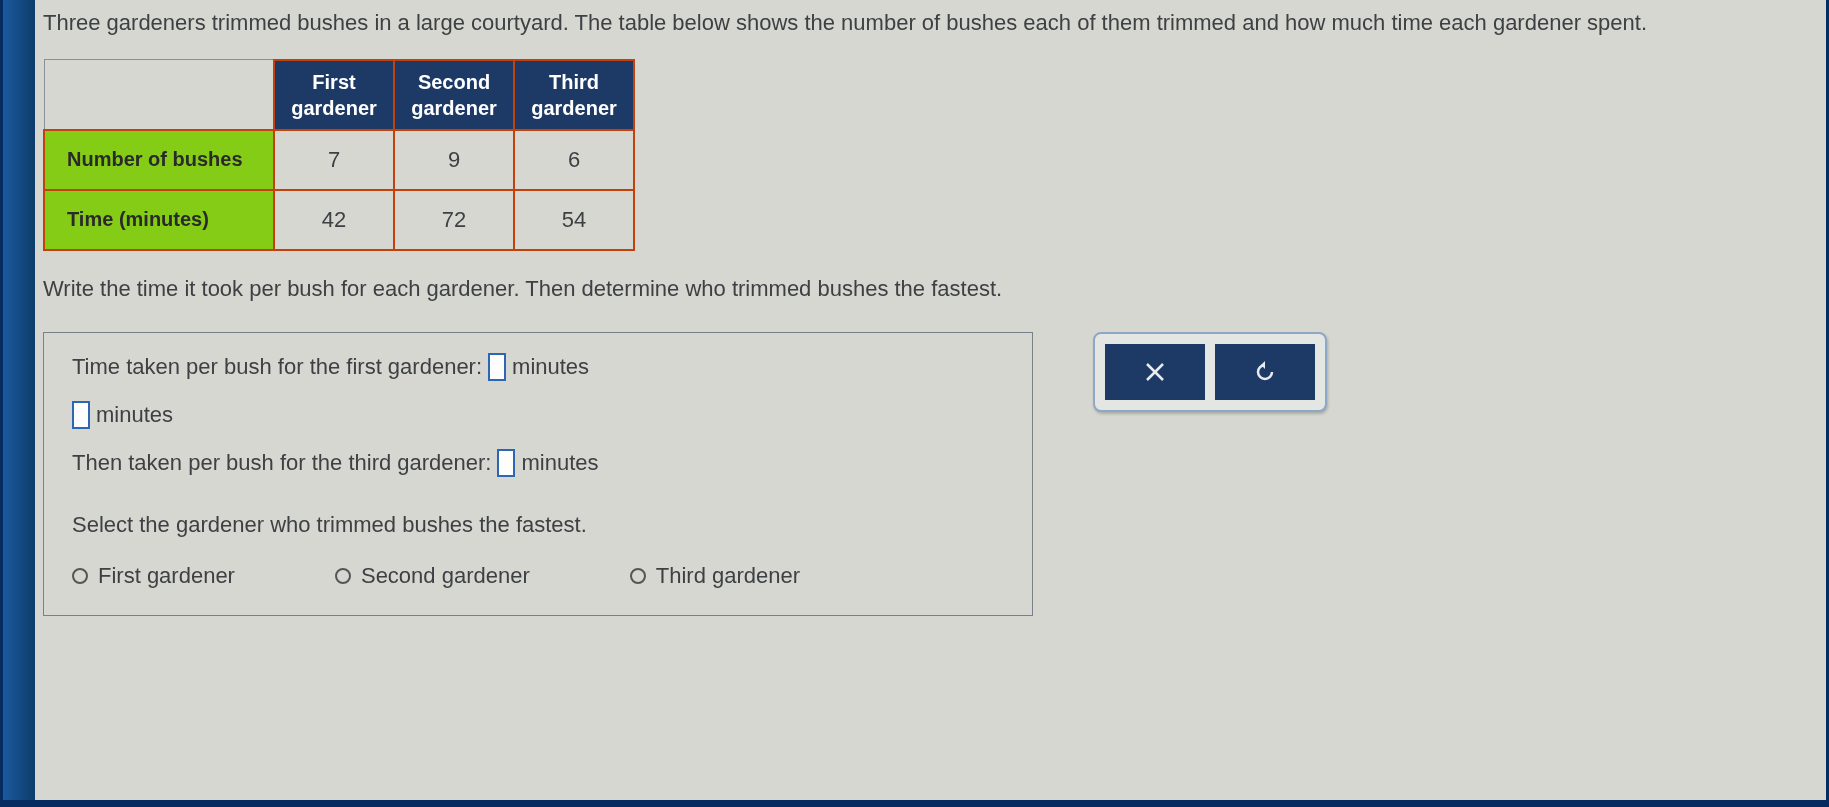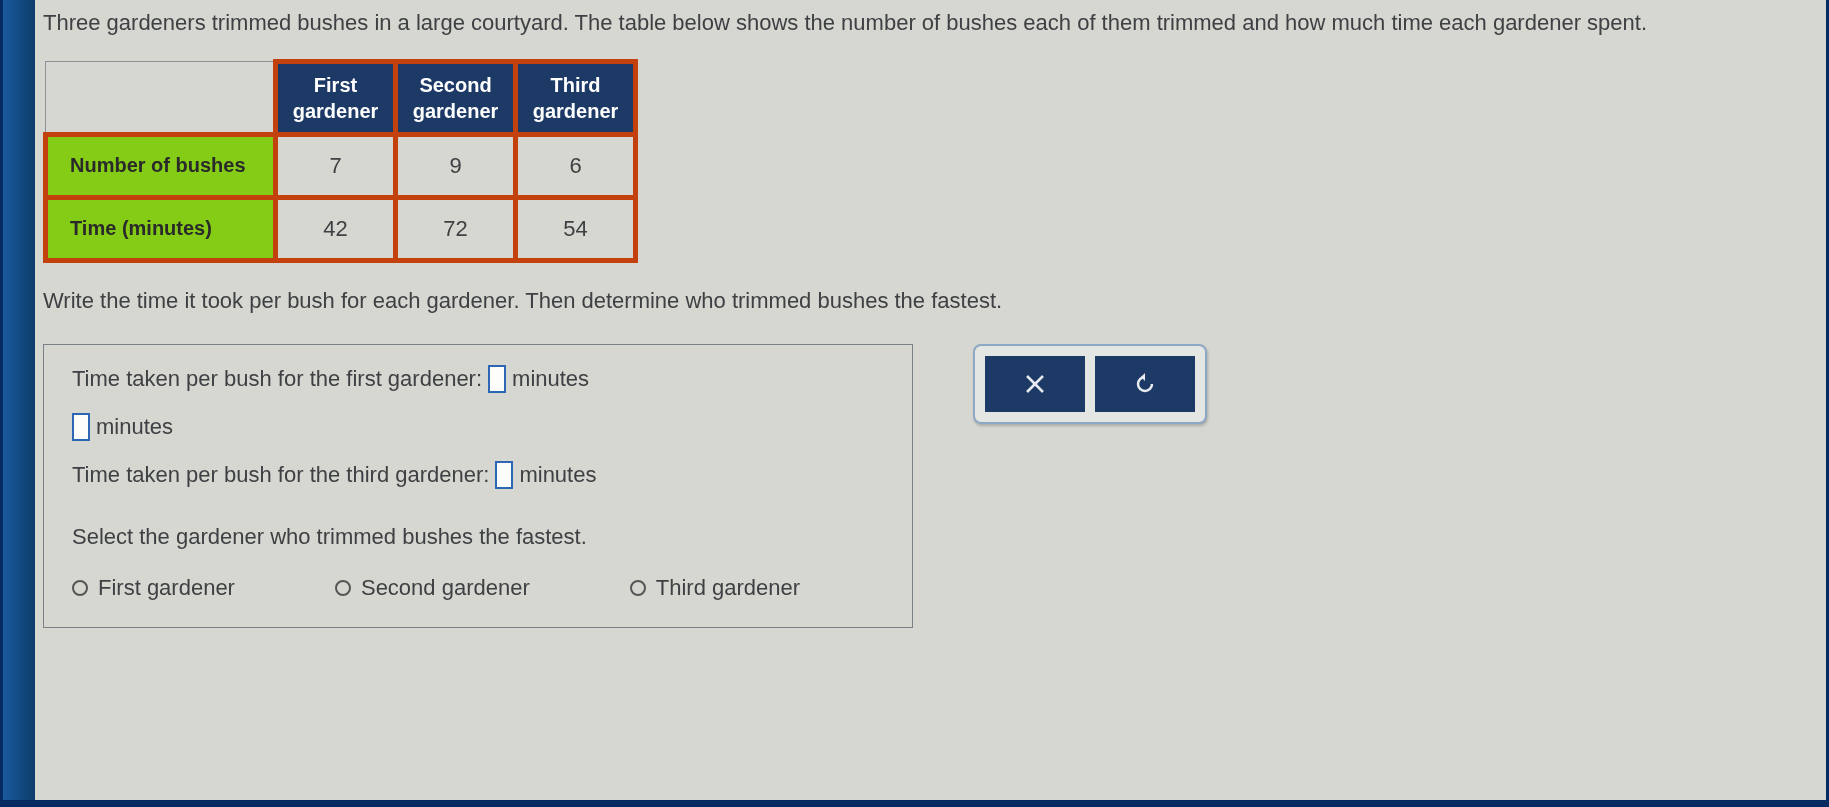--- a/index.html
+++ b/index.html
@@ -42,21 +42,21 @@
       margin-bottom: 20px;
     }
     
     .data-table {
       border-collapse: collapse;
       margin-bottom: 25px;
       font-size: 20px;
     }
     
     .data-table th, .data-table td {
-      border: 5px solid #c2410c;
+      border: 2px solid #c2410c;
       padding: 12px 18px;
       text-align: center;
     }
     
     .data-table .header-cell {
       background: #1d3a66;
       color: #fff;
       font-weight: bold;
       line-height: 1.3;
       padding: 8px 14px;
@@ -94,21 +94,21 @@
     .bottom-row {
       display: flex;
       align-items: flex-start;
       gap: 60px;
     }
     
     .answer-box {
       border: 1px solid #7a8089;
       background: #d7d7d1;
       padding: 20px 28px 26px 28px;
-      width: 870px;
+      width: 990px;
     }
     
     .answer-line {
       font-size: 22px;
       color: #3e4144;
       margin-bottom: 20px;
       display: flex;
       align-items: center;
       gap: 6px;
       flex-wrap: wrap;
@@ -232,21 +232,21 @@
         <span class="inline-input"></span>
         <span>minutes</span>
       </div>
 
       <div class="answer-line">
         <span class="inline-input"></span>
         <span>minutes</span>
       </div>
 
       <div class="answer-line">
-        <span>Time taken per bush for the third gardener:</span>
+        <span>Then taken per bush for the third gardener:</span>
         <span class="inline-input"></span>
         <span>minutes</span>
       </div>
 
       <p class="select-prompt">Select the gardener who trimmed bushes the fastest.</p>
 
       <div class="radio-row">
         <label class="radio-option">
           <span class="radio-circle"></span>
           <span>First gardener</span>

